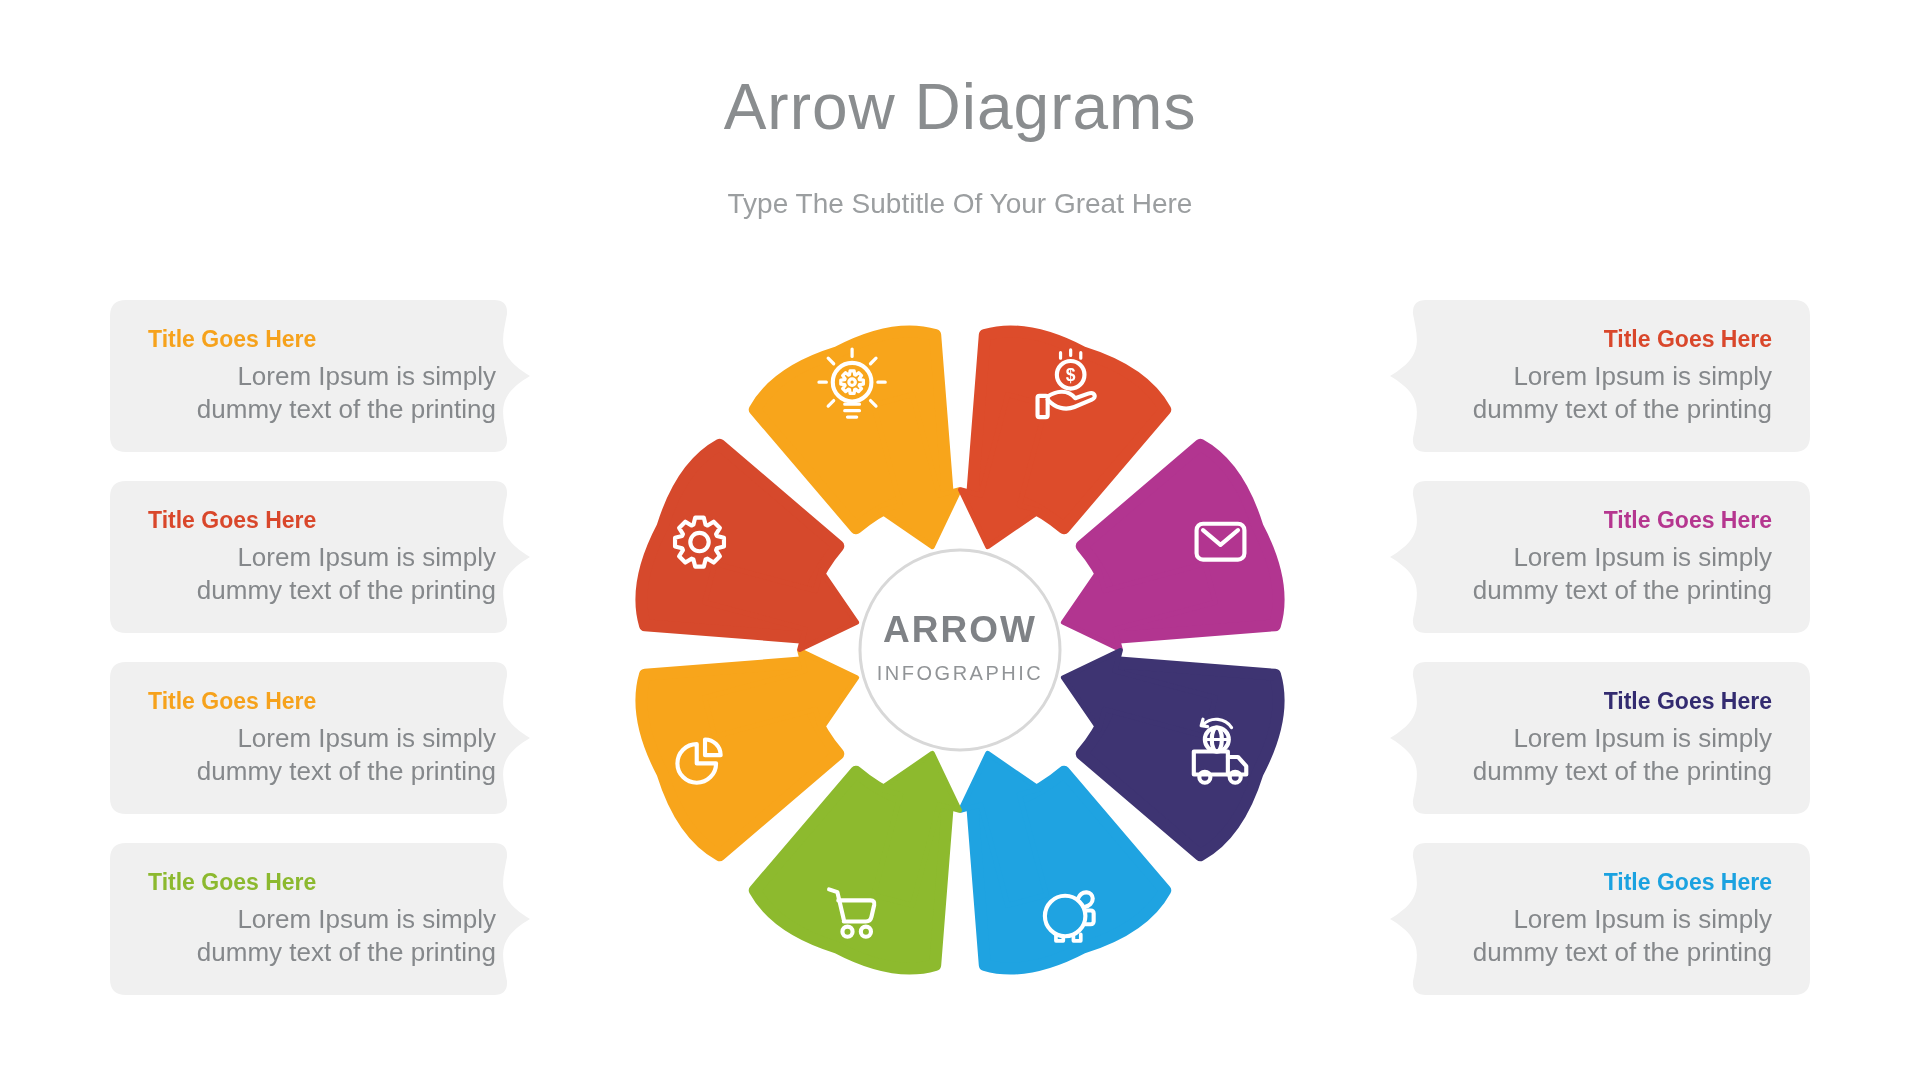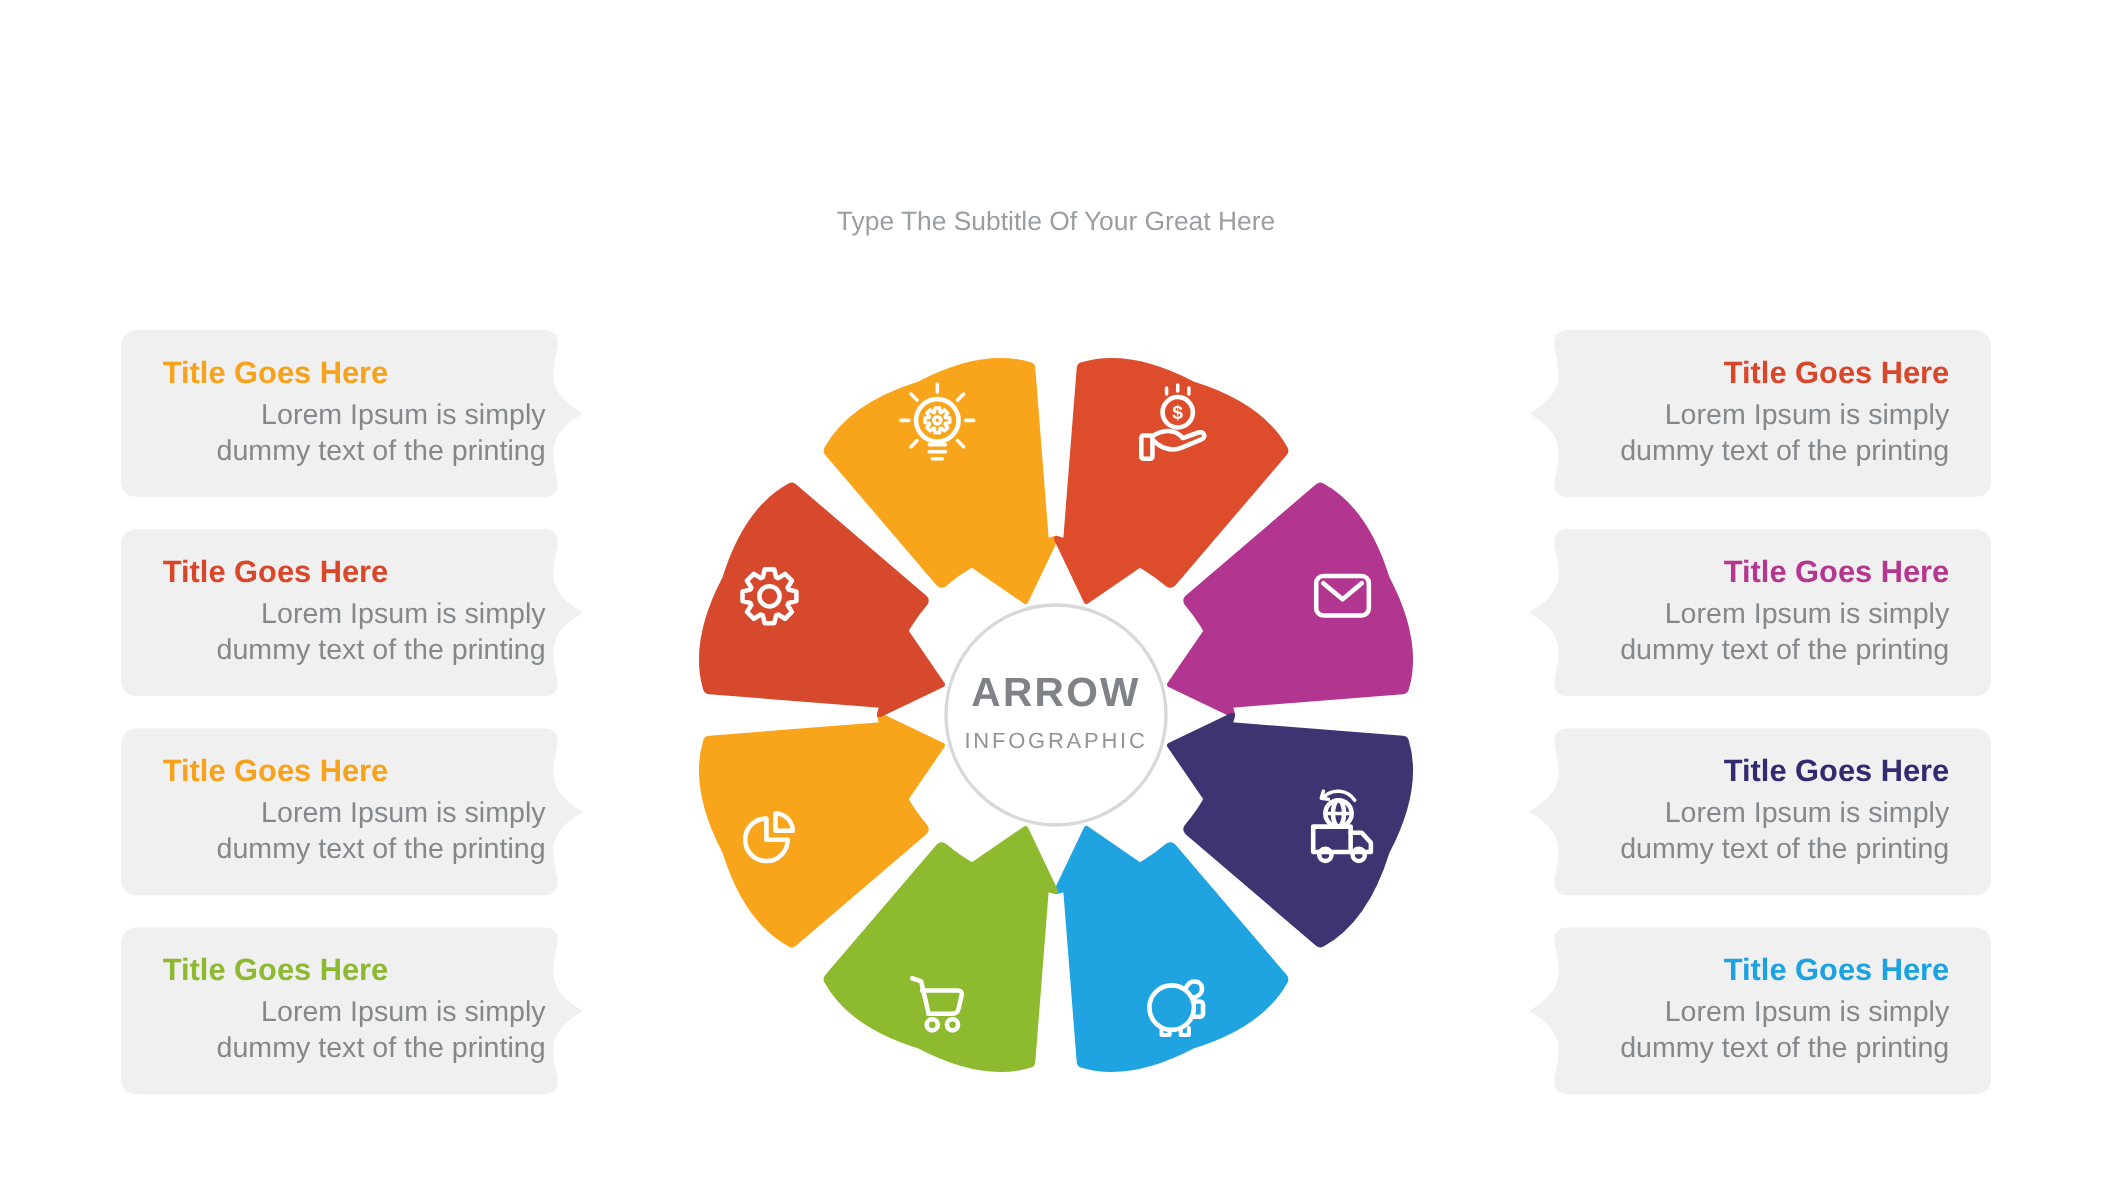--- a/index.html
+++ b/index.html
@@ -10,45 +10,46 @@
   }
   .slide{position:relative;width:1920px;height:1080px;overflow:hidden;background:#ffffff;}
 
   
   .page-title{
     position:absolute;top:70px;left:0;width:100%;margin:0;
     text-align:center;font-size:64px;font-weight:400;color:#8a8d8f;letter-spacing:1px;
   }
   .page-subtitle{
     position:absolute;top:188px;left:0;width:100%;margin:0;
-    text-align:center;font-size:24px;font-weight:400;color:#9b9ea0;
+    text-align:center;font-size:28px;font-weight:400;color:#9b9ea0;
   }
 
   
   #wheel{position:absolute;left:0;top:0;}
   .center-line1{font-family:"Liberation Sans",sans-serif;font-size:37px;font-weight:bold;fill:#7f8286;letter-spacing:2px;}
   .center-line2{font-family:"Liberation Sans",sans-serif;font-size:20px;font-weight:400;fill:#919497;letter-spacing:2.5px;}
 
   
   .card{position:absolute;width:424px;height:152px;}
   .card.left{left:110px;}
   .card.right{left:1386px;}
   .card-bg{position:absolute;left:0;top:0;}
   .card-text{position:absolute;top:20px;}
   .card.left  .card-text{left:38px;width:348px;text-align:left;}
   .card.right .card-text{right:38px;width:348px;text-align:right;}
-  .card-title{font-size:28px;font-weight:bold;line-height:38px;}
+  .card-title{font-size:23px;font-weight:bold;line-height:38px;}
   .card-body{font-size:26px;line-height:33px;color:#85888b;margin-top:2px;text-align:right;}
   .card-body span{display:block;}
 </style>
 </head>
 <body>
 
 <div class="slide">
 
+  <h1 class="page-title" style="color: rgb(138, 141, 143);">Arrow Diagrams</h1>
   <p class="page-subtitle" style="color: rgb(155, 158, 160);">Type The Subtitle Of Your Great Here</p>
 
   <svg id="wheel" width="1920" height="1080" viewBox="0 0 1920 1080">
     <g id="segments-layer">
         <g>
           <path d="M856.1,528.3 L754.8,409.7 Q775.7,371.5 836.8,352.5 Q893.4,322.7 935.2,335.0 L947.4,490.5 A160,160 0 0 0 856.1,528.3 Z" fill="#f8a51b" stroke="#f8a51b" stroke-width="12" stroke-linejoin="round"></path>
           <path d="M932.3,546.6 L959.5,489.7 L939.2,495.1 L912.3,394.6 L873.6,405.0 L900.6,505.5 L880.3,510.9 Z" fill="#f8a51b" stroke="#f8a51b" stroke-width="5" stroke-linejoin="round"></path>
           <g transform="translate(806.1,343.5) scale(0.92)" fill="none" stroke="#ffffff" stroke-width="4.5" stroke-linecap="round" stroke-linejoin="round">
             <circle cx="50" cy="42" r="21"></circle>
             <path d="M47.2,34.0L47.8,29.7L52.2,29.7L52.8,34.0L53.7,34.4L57.1,31.7L60.3,34.9L57.6,38.3L58.0,39.2L62.3,39.8L62.3,44.2L58.0,44.8L57.6,45.7L60.3,49.1L57.1,52.3L53.7,49.6L52.8,50.0L52.2,54.3L47.8,54.3L47.2,50.0L46.3,49.6L42.9,52.3L39.7,49.1L42.4,45.7L42.0,44.8L37.7,44.2L37.7,39.8L42.0,39.2L42.4,38.3L39.7,34.9L42.9,31.7L46.3,34.4Z" stroke-width="3.5"></path>

